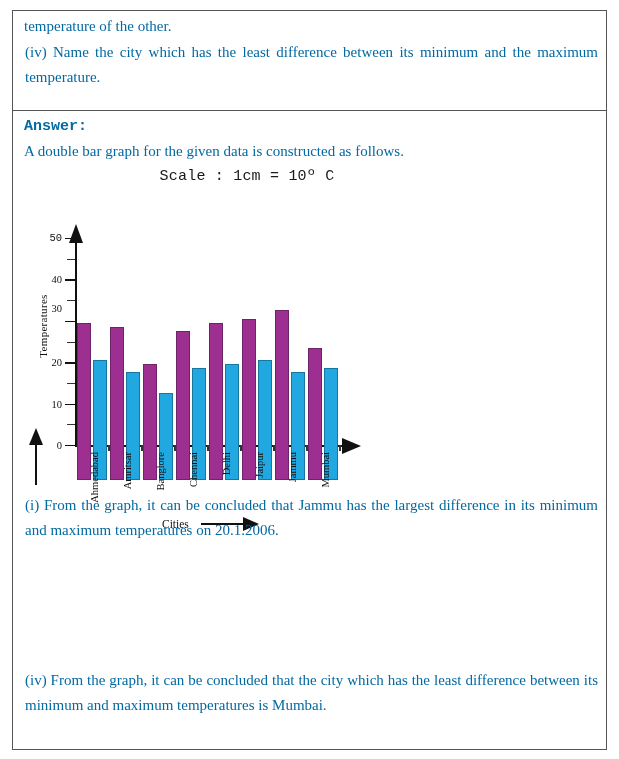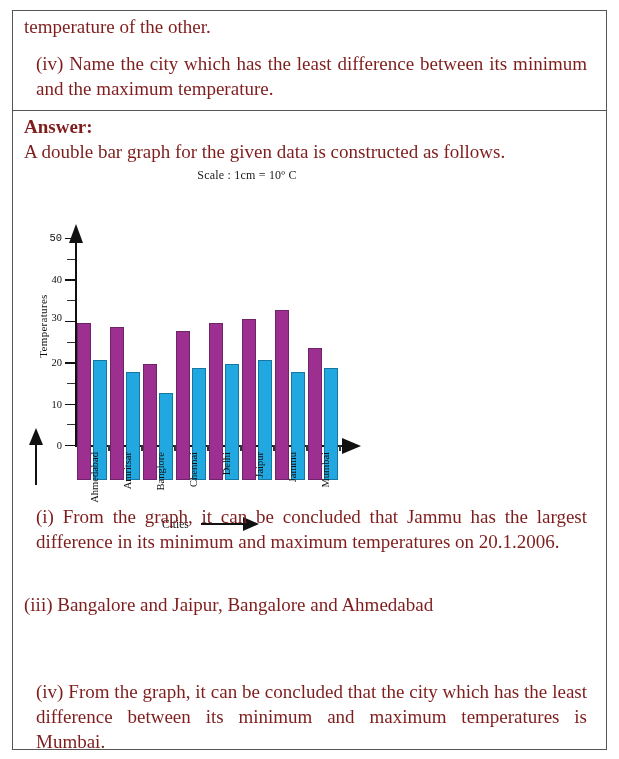--- a/index.html
+++ b/index.html
@@ -25,45 +25,46 @@
     position:absolute;
     left:12px; width:595px;
     height:0; border-top:1px solid #555;
   }
   .divider.d1{ top:110px; }
 
   .text-block{
     position:absolute;
     left:24px;
     width:575px;
-    font-size:19px;
+    font-size:15px;
     line-height:25px;
-    color:#7f1d1d;
+    color:#0369a1;
   }
   p.just{
-    margin:12px;
+    margin:1px;
     text-align:justify;
     text-justify:inter-word;
   }
   p.left{ margin:0; text-align:left; }
-  .bold{ font-weight:bold; }
+  .bold{ font-weight:bold;font-family:Liberation Mono, monospace; }
 
   
   .chart-wrap{
     position:absolute;
     left:12px; top:160px;
     width:595px; height:325px;
   }
   .scale-note{
     position:absolute;
     left:0; top:8px; width:470px;
     text-align:center;
-    font-size:12px;
+    font-size:15px;
     letter-spacing:.2px;
     color:#1a1a1a;
+    font-family:Liberation Mono, monospace;
   }
   .legend{
     position:absolute;
     left:280px; top:27px;
     font-size:10.5px;
     line-height:12px;
   }
   .legend-row{
     display:flex; align-items:center;
     margin-bottom:8px;
@@ -260,21 +261,21 @@
           <div class="tick" style="top: 224.3px;"></div>
           <div class="tick" style="top: 182.9px;"></div>
           <div class="tick" style="top: 141.5px;"></div>
           <div class="tick" style="top: 100.1px;"></div>
           <div class="tick" style="top: 58.7px;"></div>
         </div>
       <div class="ylabels" id="y-labels">
           <span style="top: 245px;">0</span>
           <span style="top: 203.6px;">10</span>
           <span style="top: 162.2px;">20</span>
-          <span style="top: 117px; text-align: right;">30</span>
+          <span style="top: 108px; text-align: right;">30</span>
           <span style="top: 79.4px;">40</span>
           <span style="top: 38px; font-family: Liberation Mono, monospace;">50</span>
         </div>
 
       <div class="ytitle">Temperatures</div>
 
       <div class="bars" id="bars">
           <div class="group" style="left: 0px; width: 31px;">
             <div class="bar max" title="Ahmedabad 38" style="height: 157.32px; background: rgb(156, 47, 144);"></div>
             <div class="bar min" title="Ahmedabad 29" style="height: 120.06px; background: rgb(33, 168, 224);"></div>
@@ -332,20 +333,17 @@
       <div class="xtitle-wrap">
         <span>Cities</span>
         <span class="xtitle-arrow"></span>
       </div>
     </div>
   </div>
 
   <div class="text-block" style="top:492px;">
     <p class="just">(i) From the graph, it can be concluded that Jammu has the largest difference in its minimum and maximum temperatures on 20.1.2006.</p>
   </div>
-  <div class="text-block" style="top:592px;">
-    <p class="left">(iii) Bangalore and Jaipur, Bangalore and Ahmedabad</p>
-  </div>
   <div class="text-block" style="top:667px;">
     <p class="just">(iv) From the graph, it can be concluded that the city which has the least difference between its minimum and maximum temperatures is Mumbai.</p>
   </div>
 
 </div>
 
 </body></html>

